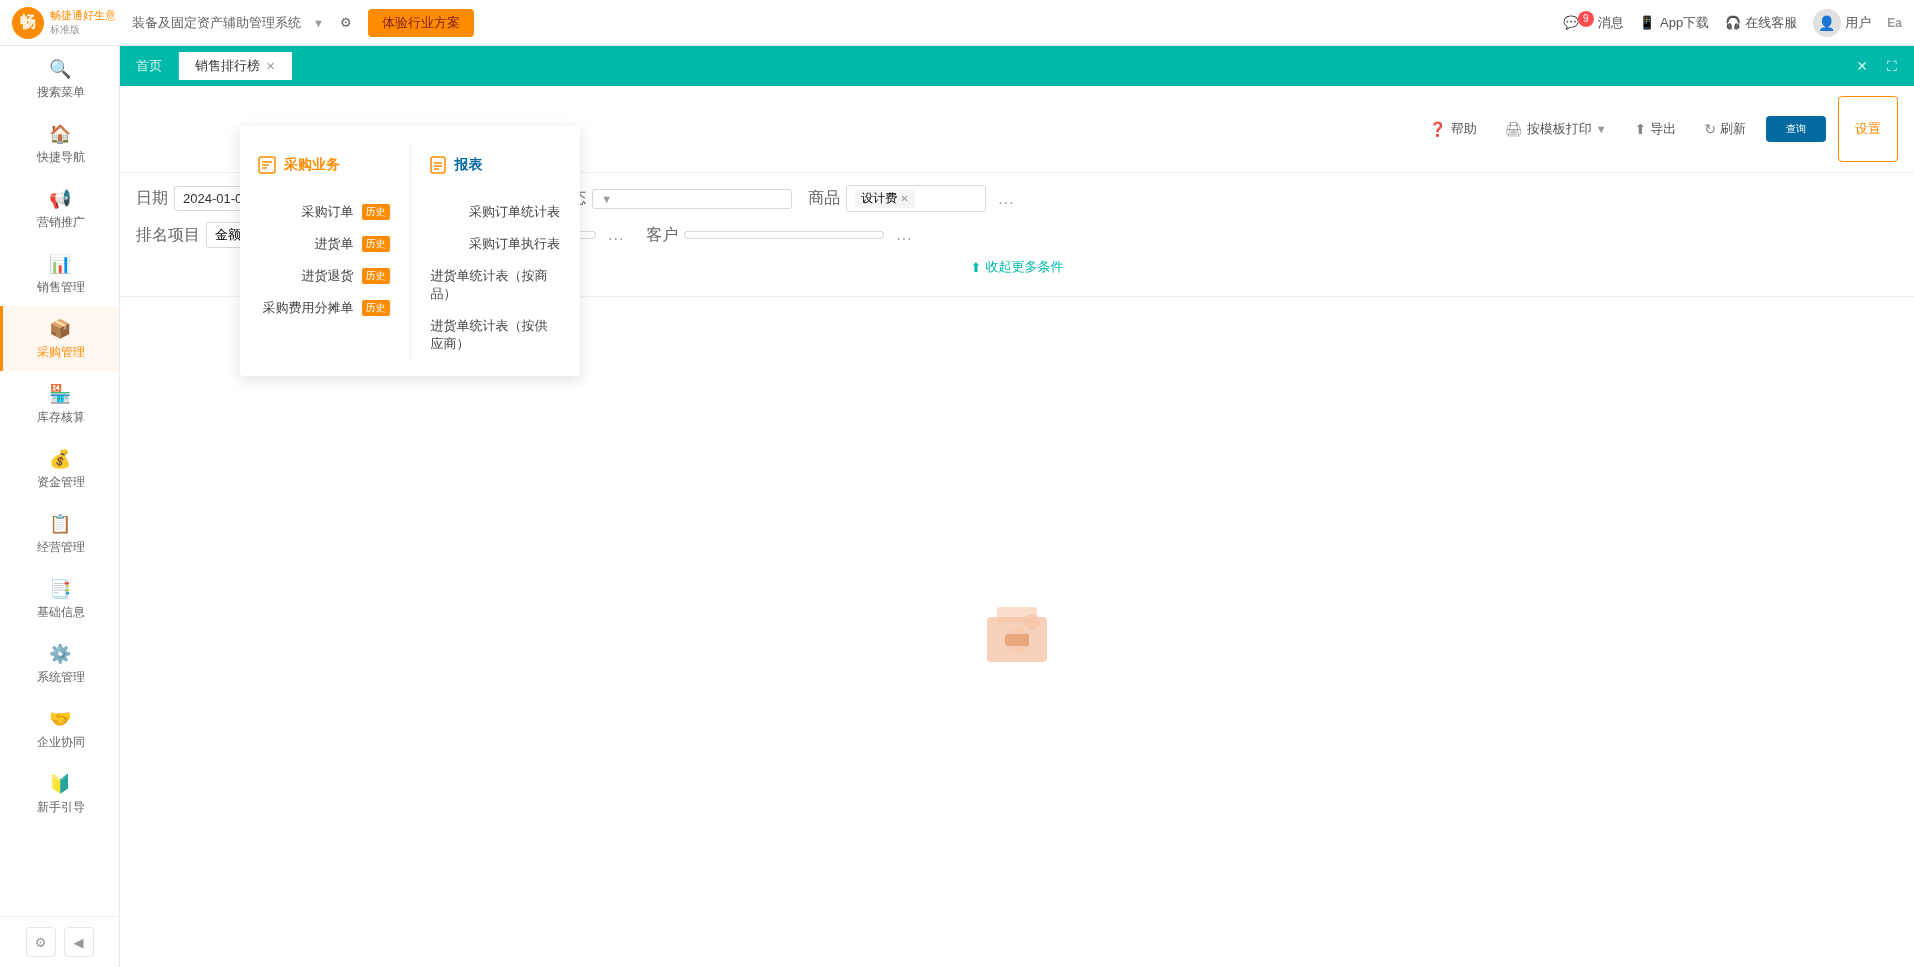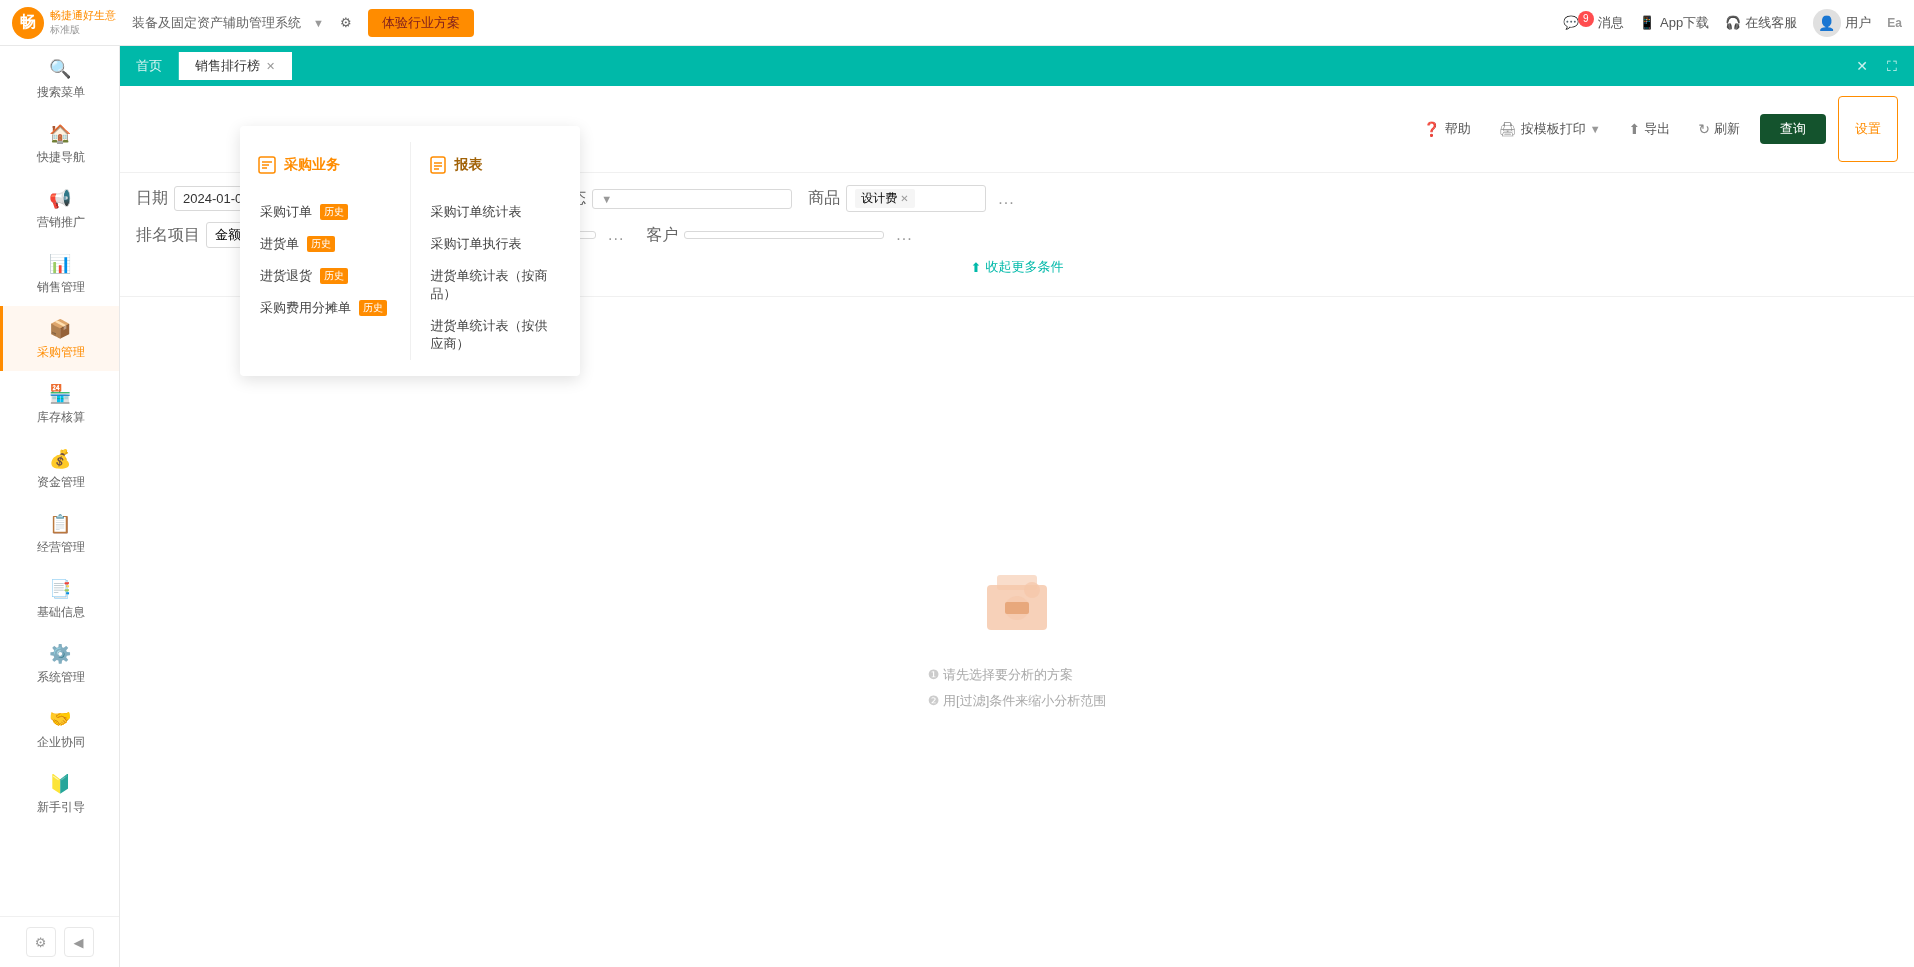--- a/index.html
+++ b/index.html
@@ -258,27 +258,27 @@
       align-items: center;
       gap: 4px;
       color: #555;
       cursor: pointer;
       font-size: 13px;
       padding: 4px 8px;
       border-radius: 3px;
     }
     .toolbar-icon { font-size: 14px; color: #888; }
     .query-btn {
-      background: #14532d;
+      background: #0369a1;
       color: #fff;
       border: none;
       padding: 6px 20px;
       border-radius: 4px;
       cursor: pointer;
-      font-size: 13px;
+      font-size: 10px;
     }
     .set-btn {
       background: #fff;
       color: #ff8c00;
       border: 1px solid #ff8c00;
       padding: 23px 16px;
       border-radius: 4px;
       cursor: pointer;
       font-size: 13px;
     }
@@ -438,30 +438,31 @@
     }
     .dropdown-item {
       display: flex;
       align-items: center;
       gap: 8px;
       padding: 7px 4px;
       cursor: pointer;
       color: #444;
       font-size: 13px;
       border-radius: 3px;
+      justify-content: flex-end;
     }
     .history-badge {
       background: #ff8c00;
       color: #fff;
       font-size: 10px;
       padding: 1px 4px;
       border-radius: 2px;
     }
     .report-section-title {
-      color: #a16207;
+      color: #0369a1;
     }
   </style>
 </head>
 <body>
 
 <div class="top-nav">
   <div class="logo-area">
     <div class="logo-icon">
       <span>畅</span>
     </div>
@@ -660,24 +661,20 @@
           <div class="empty-img">
             
             <svg viewBox="0 0 100 100" width="100" height="100">
               <rect x="20" y="35" width="60" height="45" rx="4" fill="#f5c6a8" opacity="0.8"></rect>
               <rect x="30" y="25" width="40" height="15" rx="3" fill="#f5c6a8" opacity="0.6"></rect>
               <circle cx="50" cy="58" r="12" fill="#f5c6a8" opacity="0.5"></circle>
               <rect x="38" y="52" width="24" height="12" rx="2" fill="#e8a87c"></rect>
               <circle cx="65" cy="40" r="8" fill="#f5c6a8" opacity="0.7"></circle>
             </svg>
           </div>
-          <div class="empty-tips">
-            <div>请先选择要分析的方案</div>
-            <div>用[过滤]条件来缩小分析范围</div>
-          </div>
         </div>
 
       </div>
 
       <div class="dropdown-menu">
         <div class="dropdown-cols">
 
           <div class="dropdown-col">
             <div class="dropdown-section-title">
               <div class="dropdown-section-icon">

